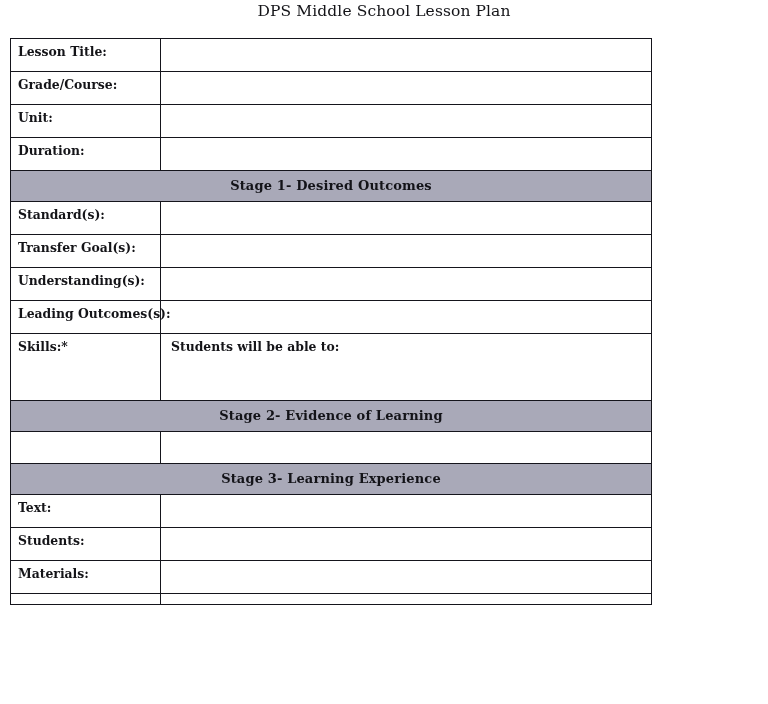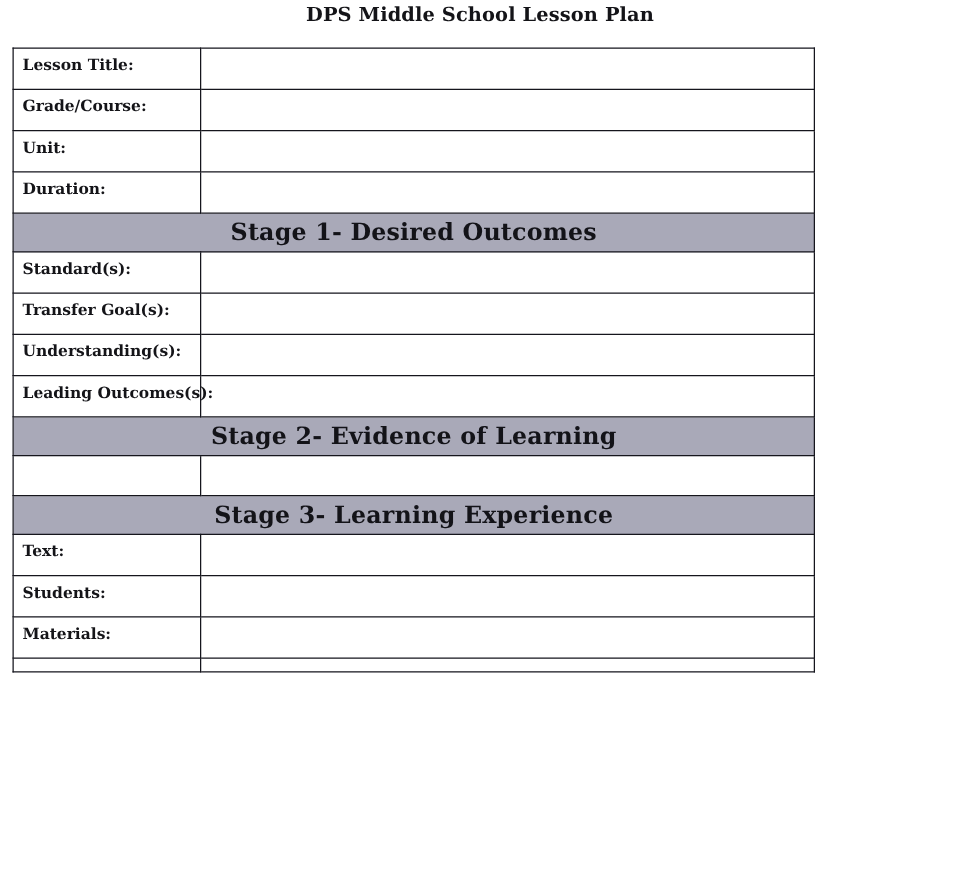--- a/index.html
+++ b/index.html
@@ -24,21 +24,21 @@
   }
 
   
   .doc-title {
     position: absolute;
     top: 2px;
     left: 0;
     width: 768px;
     text-align: center;
     font-size: 15.5px;
-    font-weight: bold;
+    font-weight: normal;
     letter-spacing: 0.1px;
     color: #141418;
     font-family: "DejaVu Serif", "Liberation Serif", serif;
   }
 
   
   .lp-table {
     position: absolute;
     left: 10px;
     top: 38px;
@@ -79,21 +79,21 @@
   
   td.banner {
     background: #a9a9b8;
     text-align: center;
     vertical-align: middle;
     padding: 0;
   }
   .banner-inner {
     display: block;
     text-align: center;
-    font-size: 19px;
+    font-size: 13px;
     font-weight: bold;
     color: #131318;
     line-height: 30px;
     letter-spacing: 0.15px;
     font-family: "DejaVu Serif", "Liberation Serif", serif;
   }
 </style>
 </head>
 <body>
 
@@ -169,20 +169,28 @@
           </td>
         </tr>
         <tr class="r-field">
           <td style="border-color: rgb(21, 21, 28);">
             <div class="cell-pad">Leading Outcomes(s):</div>
           </td>
           <td style="border-color: rgb(21, 21, 28);">
             <div class="cell-pad value"></div>
           </td>
         </tr>
+        <tr class="r-tall">
+          <td style="border-color: rgb(21, 21, 28);">
+            <div class="cell-pad">Skills:*</div>
+          </td>
+          <td style="border-color: rgb(21, 21, 28);">
+            <div class="cell-pad value">Students will be able to:</div>
+          </td>
+        </tr>
         <tr class="r-banner">
           <td colspan="2" class="banner" style="background: rgb(169, 169, 184); border-color: rgb(21, 21, 28);">
             <span class="banner-inner">Stage 2- Evidence of Learning</span>
           </td>
         </tr>
         <tr class="r-empty">
           <td style="border-color: rgb(21, 21, 28);">
             <div class="cell-pad"></div>
           </td>
           <td style="border-color: rgb(21, 21, 28);">

